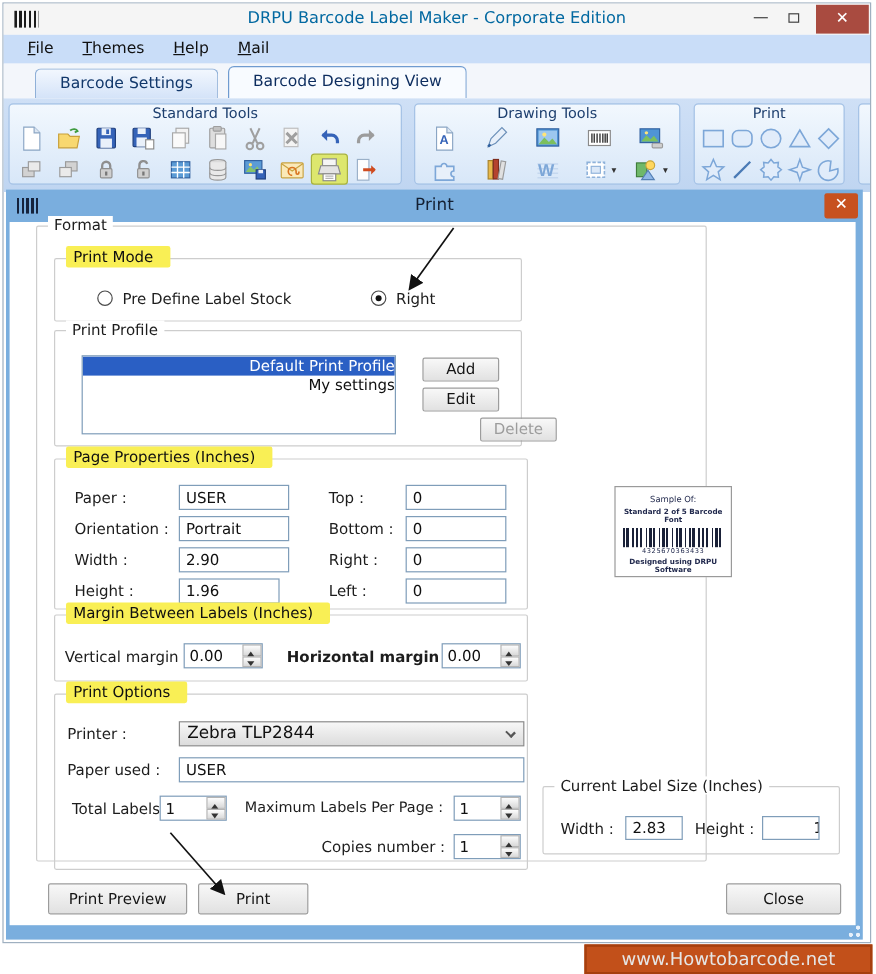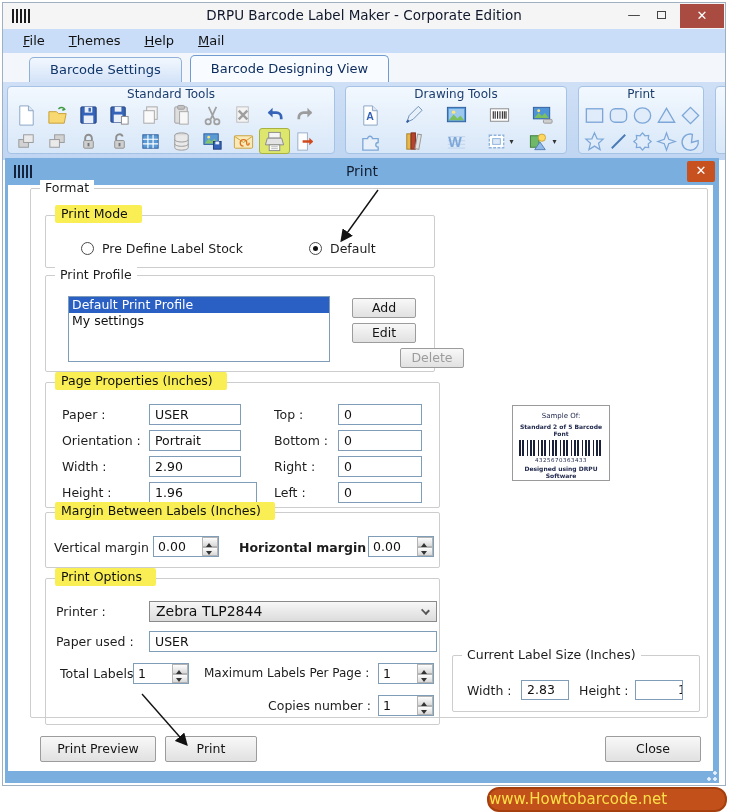--- a/index.html
+++ b/index.html
@@ -6,21 +6,21 @@
   html,body { width:730px; height:812px; background:#fff; overflow:hidden;
               font-family:"DejaVu Sans", sans-serif; }
   .abs { position:absolute; }
   #stage { position:relative; width:730px; height:812px; background:#fff; }
 
   
   #window { left:2px; top:2px; width:724px; height:784px; border:1px solid #9fb0c0; background:#fff; }
   #titlebar { left:0; top:0; width:100%; height:26px; background:#f5f5f5; }
   #app-icon { left:9px; top:6px; width:20px; height:14px;
     background:repeating-linear-gradient(90deg,#1b1b1b 0 2px,transparent 2px 4px); }
-  #win-title { left:0; top:4px; width:100%; text-align:center; font-size:13.5px; color:#0f172a; }
+  #win-title { left:0; top:4px; width:100%; text-align:center; font-size:13.5px; color:#0369a1; }
   .win-btn { top:3px; width:26px; height:20px; text-align:center; line-height:18px; font-size:13px; color:#333; }
   #btn-min { right:78px; }
   #btn-max { right:50px; }
   #max-glyph { position:absolute; left:8px; top:5px; width:9px; height:8px; border:1px solid #444; background:#f5f5f5; }
   #max-glyph::before { content:''; position:absolute; left:2px; top:-3px; width:9px; height:8px; border:1px solid #444; z-index:-1; }
   #btn-close-win { right:1px; top:1px; width:44px; height:24px; background:#a94b40; color:#fff;
     text-align:center; line-height:23px; font-size:13px; }
 
   
   #menubar { left:0; top:26px; width:100%; height:24px; background:#c9ddf8; display:flex; padding-left:8px; }
@@ -96,21 +96,21 @@
   #sample { position:absolute; border:1px solid #9a9a9a; background:#fff; text-align:center; color:#222a4e; }
   #sample .s1 { font-size:7px; margin-top:6px; }
   #sample .s2 { font-size:6px; font-weight:bold; margin-top:3px; }
   #sample .bars { width:84px; height:16px; margin:3px auto 0;
     background:repeating-linear-gradient(90deg,#1a2138 0 2px,#fff 2px 3px,#1a2138 3px 5px,#fff 5px 8px,#1a2138 8px 9px,#fff 9px 11px); }
   #sample .num { font-size:5.5px; margin-top:1px; letter-spacing:.5px; }
   #sample .s3 { font-size:6px; font-weight:bold; margin-top:2px; }
 
   
   #watermark { left:487px; top:787px; width:240px; height:25px; background:#c2501a;
-    border:2px solid #a63f0e; border-radius:12px; color:#fde047; 
+    border:2px solid #a63f0e; border-radius:0; color:#e5e5e5; text-align:center;
     line-height:20px; font-size:15px; }
 
   #anno { left:0; top:0; width:730px; height:812px; pointer-events:none; z-index:50; }
 </style>
 </head>
 <body>
 
 <div id="stage">
 
   <div id="window" class="abs">
@@ -419,53 +419,53 @@
 
   <div id="dialog" class="abs">
     <div id="dlg-titlebar" class="abs">
       <div id="dlg-icon" class="abs"></div>
       <div id="dlg-title" class="abs">Print</div>
       <div id="dlg-close" class="abs">✕</div>
     </div>
 
     <div id="dlg-body" class="abs">
 
-      <div class="grp" style="left:22px; top:3px; width:678px; height:530px;">
+      <div class="grp" style="left:22px; top:3px; width:559px; height:530px;">
         <span class="glab">Format</span>
       </div>
 
       <div class="grp" style="left:37px; top:30px; width:390px; height:53px;">
         <span class="glab hl">Print Mode</span>
         <span class="radio" style="left:35px; top:26px;"></span>
         <span class="flabel" style="left:56px; top:25px;">Pre Define Label Stock</span>
         <span class="radio sel" style="left:263px; top:26px;"></span>
-        <span class="flabel" style="left:284px; top:25px;">Default</span>
+        <span class="flabel" style="left:284px; top:25px;">Right</span>
       </div>
 
       <div class="grp" style="left:37px; top:90px; width:390px; height:97px;">
         <span class="glab">Print Profile</span>
-        <div id="profile-list" style="left:22px; top:20px; width:262px; height:66px;">
+        <div id="profile-list" style="left:22px; top:20px; width:262px; height:66px;text-align:right;">
           <div class="li sel">Default Print Profile</div>
           <div class="li">My settings</div>
         </div>
         <div class="btn" style="left:306px; top:22px; width:64px; height:20px; line-height:18px;">Add</div>
         <div class="btn" style="left:306px; top:47px; width:64px; height:20px; line-height:18px;">Edit</div>
         <div class="btn disabled" style="left:306px; top:72px; width:64px; height:20px; line-height:18px;margin-left:48px;">Delete</div>
       </div>
 
       <div class="grp" style="left:37px; top:197px; width:395px; height:126px;">
         <span class="glab hl">Page Properties (Inches)</span>
         <span class="flabel" style="left:16px; top:24px;">Paper :</span>
         <div class="tb" style="left:103px; top:21px; width:92px; height:21px;">USER</div>
         <span class="flabel" style="left:16px; top:50px;">Orientation :</span>
         <div class="tb" style="left:103px; top:47px; width:92px; height:21px;">Portrait</div>
         <span class="flabel" style="left:16px; top:76px;">Width :</span>
         <div class="tb" style="left:103px; top:73px; width:92px; height:21px;">2.90</div>
         <span class="flabel" style="left:16px; top:102px;">Height :</span>
-        <div class="tb" style="left:103px; top:99px; width:108px; height:21px;">1.96</div>
+        <div class="tb" style="left:103px; top:99px; width:84px; height:21px;">1.96</div>
 
         <span class="flabel" style="left:228px; top:24px;">Top :</span>
         <div class="tb" style="left:292px; top:21px; width:84px; height:21px;">0</div>
         <span class="flabel" style="left:228px; top:50px;">Bottom :</span>
         <div class="tb" style="left:292px; top:47px; width:84px; height:21px;">0</div>
         <span class="flabel" style="left:228px; top:76px;">Right :</span>
         <div class="tb" style="left:292px; top:73px; width:84px; height:21px;">0</div>
         <span class="flabel" style="left:228px; top:102px;">Left :</span>
         <div class="tb" style="left:292px; top:99px; width:84px; height:21px;">0</div>
       </div>

